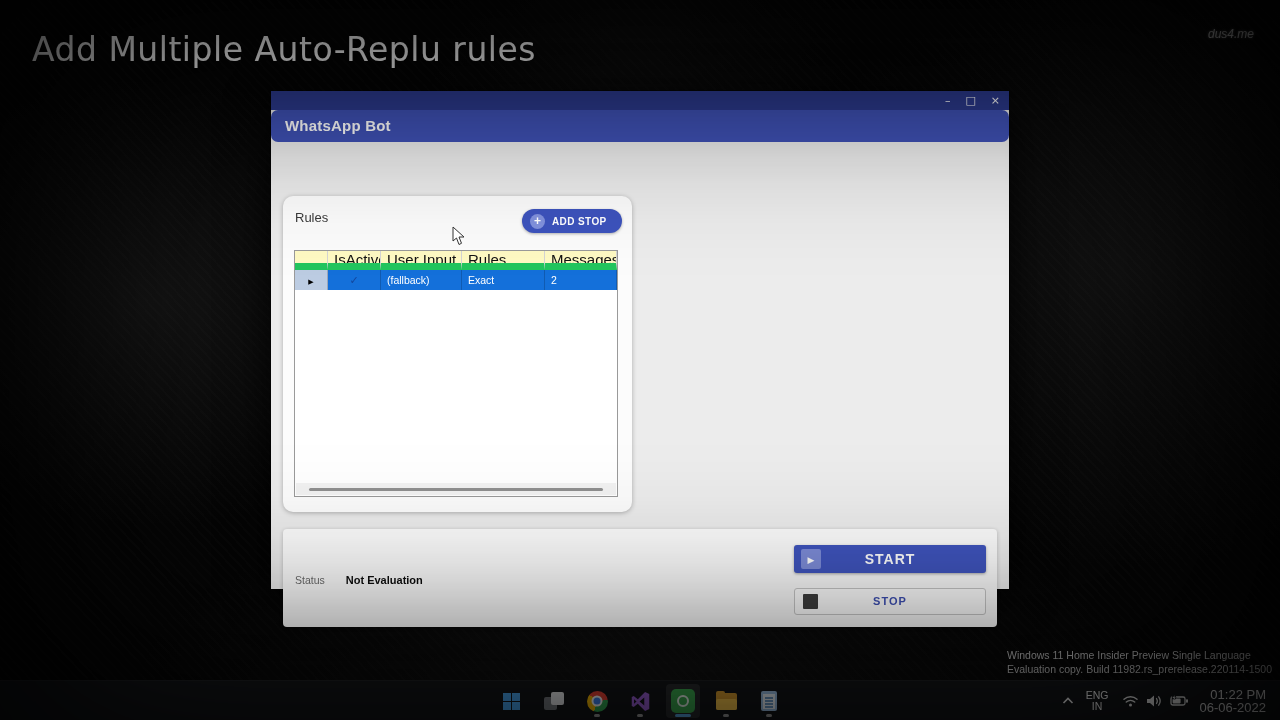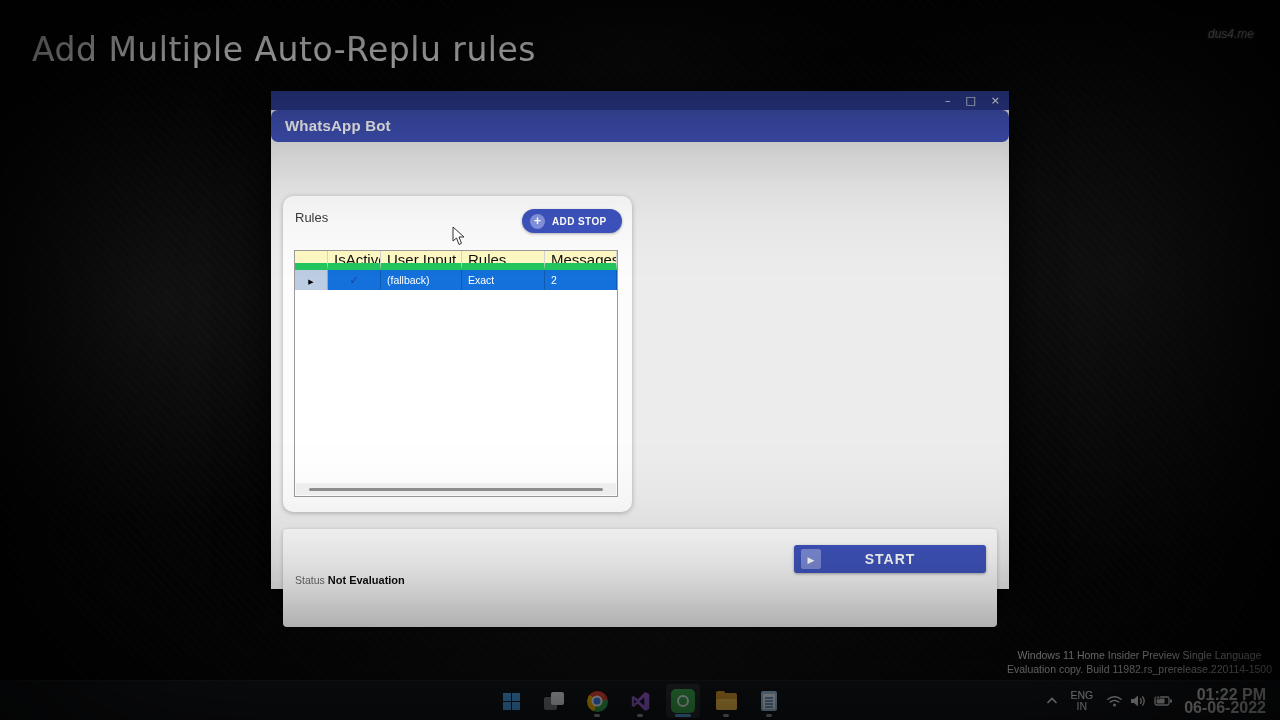--- a/index.html
+++ b/index.html
@@ -16,21 +16,21 @@
       #050505;
   }
   .vignette { position:absolute; inset:0; box-shadow:inset 0 0 180px 60px rgba(0,0,0,.85); pointer-events:none; }
 
   
   .video-title { position:absolute; top:30px; left:0; width:100%; text-align:left;
     color:#ffffff; font-family:"DejaVu Sans", sans-serif; font-size:33px; font-weight:400;
     letter-spacing:.5px;padding-left:32px; }
   .channel-watermark { position:absolute; top:27px; right:26px; color:rgba(255,255,255,.55);
     font-style:italic; font-weight:normal; font-size:12px; text-shadow:0 0 3px rgba(255,255,255,.35); }
-  .build-watermark { position:absolute; right:8px; bottom:44px; text-align:center;
+  .build-watermark { position:absolute; right:8px; bottom:44px; text-align:left;
     color:#b2b2b2; font-size:10.5px; line-height:13.5px; }
 
   
   .app-window { position:absolute; left:271px; top:91px; width:738px; height:498px;
     background:#ececec; box-shadow:0 12px 40px rgba(0,0,0,.8), 0 0 0 1px rgba(0,0,0,.45); }
   .win-strip { height:19px; background:#2c3a8e; position:relative; }
   .win-controls { position:absolute; right:9px; top:0; height:19px; display:flex; gap:15px; align-items:center; }
   .win-controls span { color:#fff; font-family:"DejaVu Sans", sans-serif; font-size:11px; line-height:19px; cursor:default; }
   .win-titlebar { height:32px; background:#3f51b5; color:#fff; font-size:15px; font-weight:bold;
     line-height:32px; padding-left:14px; letter-spacing:.2px;border-radius:7px; }
@@ -64,21 +64,21 @@
   .td.marker span { font-family:"DejaVu Sans", sans-serif; font-size:7px; line-height:20px; }
   .td.check { padding-left:0; text-align:center; }
   .td.check span { font-family:"DejaVu Sans", sans-serif; font-size:11px; color:#13459c; font-weight:bold; }
   .t-scroll { position:absolute; left:1px; right:1px; bottom:1px; height:12px; background:#f2f2f2; }
   .t-thumb { position:absolute; left:13px; right:13px; top:5px; height:3px; background:#8f8f8f; border-radius:2px; }
 
   .log-box { position:absolute; left:13px; top:44px; width:322px; height:256px;
     background:#fdfdfd; border:1px solid #dcdcdc; }
 
   
-  .status-line { position:absolute; left:12px; top:45px; display:flex; gap:3px; align-items:baseline; }
+  .status-line { position:absolute; left:12px; top:45px; display:flex; gap:21px; align-items:baseline; }
   .status-label { font-size:10.5px; color:#6a6a6a; }
   .status-value { font-size:11px; font-weight:bold; color:#0d0d0d; }
 
   .start-btn { position:absolute; left:511px; top:16px; width:192px; height:28px;
     background:#3f54bd; border-radius:3px; cursor:pointer; box-shadow:0 1px 3px rgba(0,0,0,.35); }
   .play-box { position:absolute; left:7px; top:4px; width:20px; height:20px; background:#7d8cd8;
     border-radius:2px; text-align:center; }
   .play-box span { font-family:"DejaVu Sans", sans-serif; color:#fff; font-size:9px; line-height:20px; }
   .start-label { position:absolute; left:0; right:0; top:0; text-align:center; color:#fff;
     font-size:14px; font-weight:bold; letter-spacing:1px; line-height:28px; }
@@ -123,21 +123,21 @@
   .ic-folder .tab  { position:absolute; left:0; top:-2px; width:9px; height:5px; background:#d89c2f; border-radius:2px 2px 0 0; }
   .ic-folder .front{ position:absolute; left:0; right:0; bottom:0; height:11px; background:#f7c64c; border-radius:2px; }
   .ic-note { position:relative; width:16px; height:20px; background:#9fc3e8; border-radius:2px; overflow:hidden; }
   .ic-note .page { position:absolute; left:2px; top:3px; right:2px; bottom:2px; background:#eef5fc; }
   .ic-note .l { position:absolute; left:4px; right:4px; height:1.5px; background:#6f9cc9; }
 
   .tb-right { position:absolute; right:14px; top:0; height:40px; display:flex; align-items:center; }
   .tray-chevron { margin-right:12px; cursor:pointer; }
   .tray-lang { text-align:center; color:#ededed; font-size:10.5px; line-height:11px; margin-right:13px; cursor:pointer; }
   .tray-icons { display:flex; align-items:center; gap:7px; margin-right:11px; cursor:pointer; }
-  .tray-clock { text-align:right; color:#f0f0f0; font-size:16px; line-height:13px; cursor:pointer;font-weight:bold; }
+  .tray-clock { text-align:right; color:#f0f0f0; font-size:13px; line-height:13px; cursor:pointer; }
 </style>
 </head>
 <body>
 
 <div class="desktop">
 
   <div class="video-title">Add Multiple Auto-Replu rules</div>
   <div class="channel-watermark">dus4.me</div>
 
   <div class="app-window">
@@ -188,20 +188,24 @@
       <div class="card status-card">
         <div class="status-line">
           <span class="status-label">Status</span>
           <span class="status-value">Not Evaluation</span>
         </div>
         <div class="start-btn">
           <div class="play-box">
             <span>▶</span>
           </div>
           <div class="start-label">START</div>
+        </div>
+        <div class="stop-btn">
+          <div class="stop-box"></div>
+          <div class="stop-label">STOP</div>
         </div>
       </div>
 
     </div>
   </div>
 
   <div class="cursor">
     <svg width="14" height="20" viewBox="0 0 14 20">
       <polygon points="1,1 1,15 4.5,12 7,18.5 9.5,17.3 7,11 12,11" fill="#ffffff" stroke="#333333" stroke-width="1"></polygon>
     </svg>

